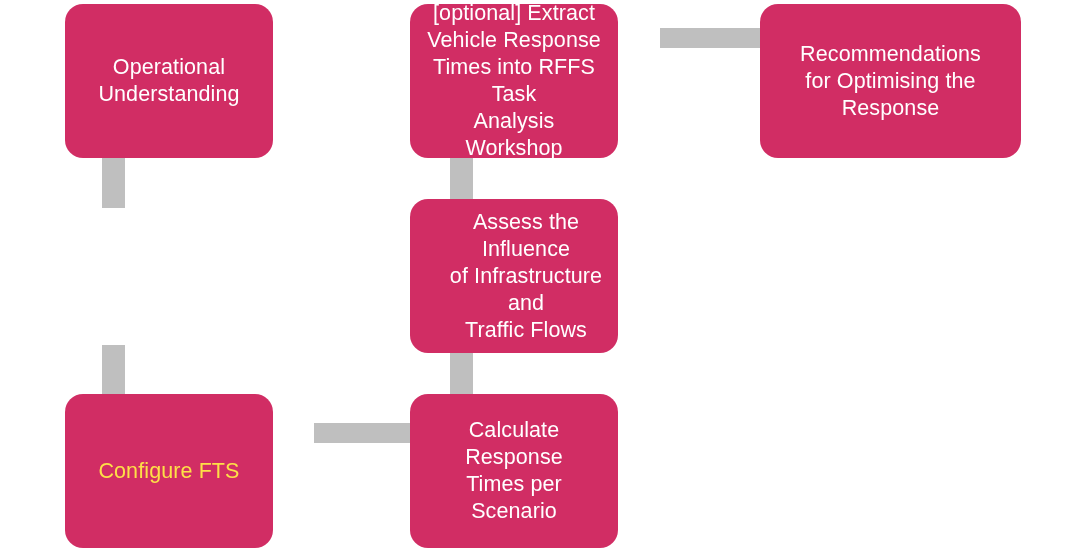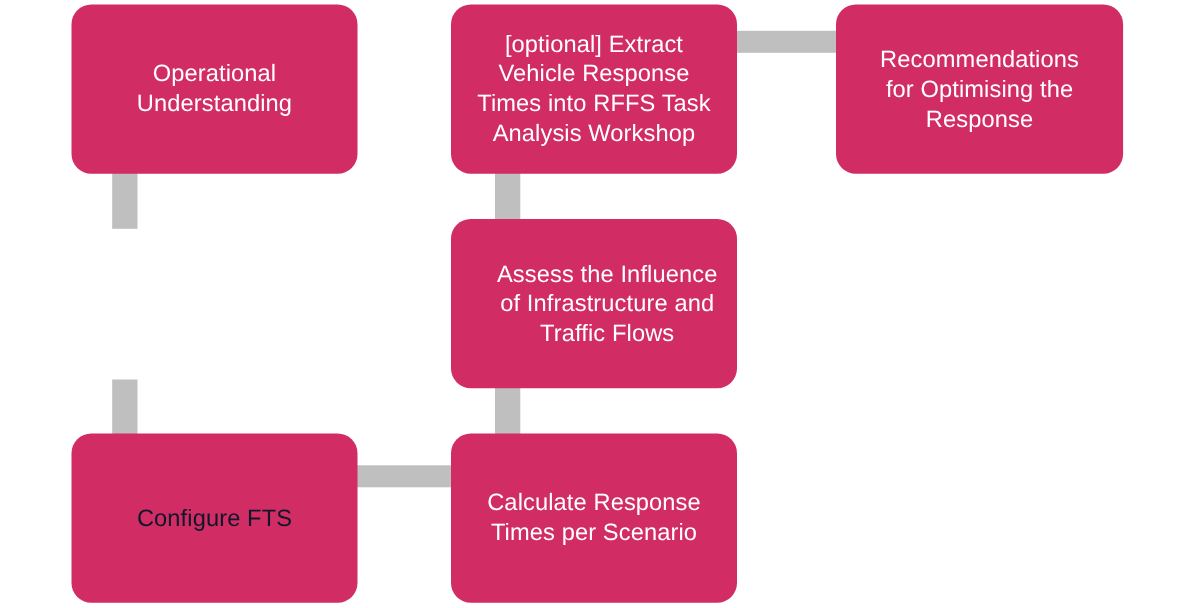--- a/index.html
+++ b/index.html
@@ -15,21 +15,21 @@
     background: #ffffff;
     overflow: hidden;
   }
   .connector {
     position: absolute;
     background: #bfbfbf;
     z-index: 1;
   }
   .node {
     position: absolute;
-    width: 260px;
+    width: 208px;
     height: 154px;
     background: #d12d64;
     border-radius: 18px;
     z-index: 2;
     display: flex;
     align-items: center;
     justify-content: center;
     box-sizing: border-box;
     padding: 8px 12px;
   }
@@ -67,21 +67,21 @@
   <div class="connector conn-d-e" style="background: rgb(191, 191, 191);"></div>
   <div class="connector conn-e-f" style="background: rgb(191, 191, 191);"></div>
   <div class="connector conn-d-g" style="background: rgb(191, 191, 191);"></div>
   <div class="connector conn-c-f" style="background: rgb(191, 191, 191);"></div>
 
   <div class="node col1 row1" style="background: rgb(209, 45, 100);">
     <span class="label" style="color: rgb(255, 255, 255);">Operational
 Understanding</span>
   </div>
   <div class="node col1 row3" style="background: rgb(209, 45, 100);">
-    <span class="label" style="color: #0f172a;">Configure FTS</span>
+    <span class="label" style="color: #fde047;">Configure FTS</span>
   </div>
 
   <div class="node col2 row1" style="background: rgb(209, 45, 100);">
     <span class="label" style="color: rgb(255, 255, 255);">[optional] Extract
 Vehicle Response
 Times into RFFS Task
 Analysis Workshop</span>
   </div>
   <div class="node col2 row2" style="background: rgb(209, 45, 100); padding-left: 36px;">
     <span class="label" style="color: rgb(255, 255, 255);">Assess the Influence

